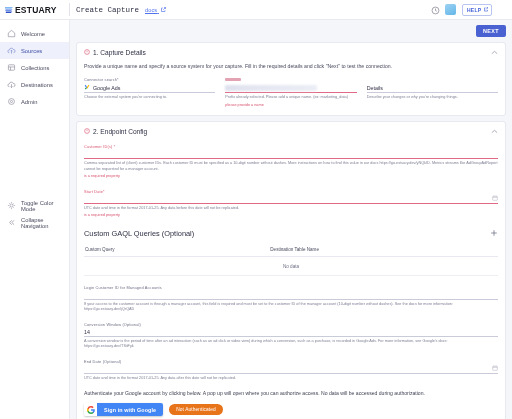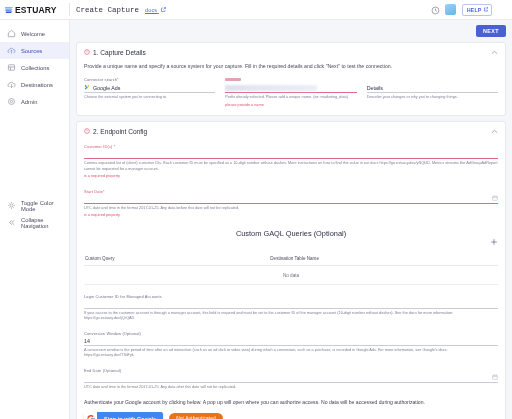--- a/index.html
+++ b/index.html
@@ -109,21 +109,21 @@
     filter: blur(1.1px);
   }
   .redacted-label {
     width: 16px; height: 3.5px; border-radius: 1px;
     background: #e3a3b3; filter: blur(.6px); display: inline-block;
   }
   .gads-ico { display: block; }
   .cal-ico { margin-left: auto; display: block; opacity: .6; }
 
   .sub-head {
-    display: flex; align-items: center; margin-top: 10px; flex-direction: column;
+    display: flex; align-items: center; margin-top: 10px;
   }
   .sub-title { font-size: 7.4px; color: #2e2f44; }
   .plus { margin-left: auto; color: #6a6c82; font-size: 9px; line-height: 1; }
 
   .table { margin-top: 8px; }
   .thead {
     display: flex; font-size: 4.6px; color: #4a4b60;
     border-bottom: 1px solid #e7e8f0; padding-bottom: 4px;
   }
   .th1 { width: 45%; padding-left: 1px; }

